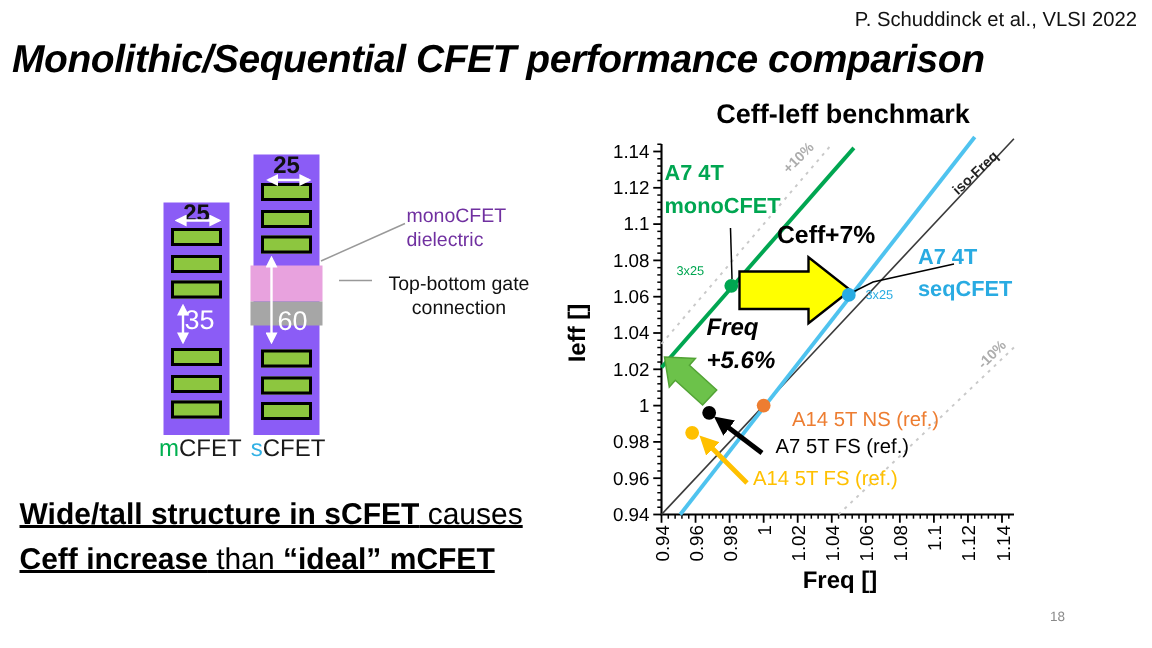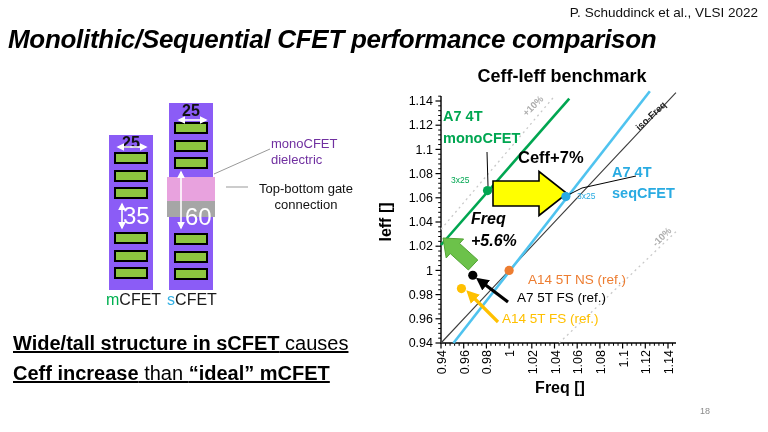--- a/index.html
+++ b/index.html
@@ -11,21 +11,21 @@
   .slide-title{position:absolute;left:8px;top:24px;margin:0;font-size:26px;font-weight:bold;
                letter-spacing:-0.3px;white-space:nowrap;color:#000;font-style:italic;}
 
   
   .stack{position:absolute;background:#8b5cf6;}
   .stack.mcfet{left:109px;top:135px;width:44px;height:155px;}
   .stack.scfet{left:169px;top:103px;width:44px;height:187px;}
   .fin{position:absolute;left:5px;width:30px;height:8px;background:#8DC63F;border:2px solid #000;}
   .dim-top{position:absolute;left:0;top:-1px;width:100%;text-align:center;
            font-size:16px;font-weight:600;color:#111;line-height:1;padding-top:1px;}
-  .dim-mid{position:absolute;font-size:24px;color:#fff;line-height:1;}
+  .dim-mid{position:absolute;font-size:18px;color:#fff;line-height:1;}
   .band{position:absolute;left:-2px;width:48px;}
   .band.pink{top:74px;height:24px;background:#E8A2DE;}
   .band.gray{top:98px;height:16px;background:#A6A6A6;}
   .col-label{position:absolute;top:291px;width:52px;text-align:center;font-size:16px;color:#1a1a1a;}
   .col-label .accent-m{color:#00B050;}
   .col-label .accent-s{color:#33B1E5;}
   .bonding-label{position:absolute;left:271px;top:136px;font-size:13px;line-height:1.22;color:#7030A0;}
   .gate-label{position:absolute;left:246px;top:181px;width:120px;text-align:center;
               font-size:13px;line-height:1.22;color:#111;}
   .overlay{position:absolute;left:0;top:0;width:768px;height:432px;pointer-events:none;}

